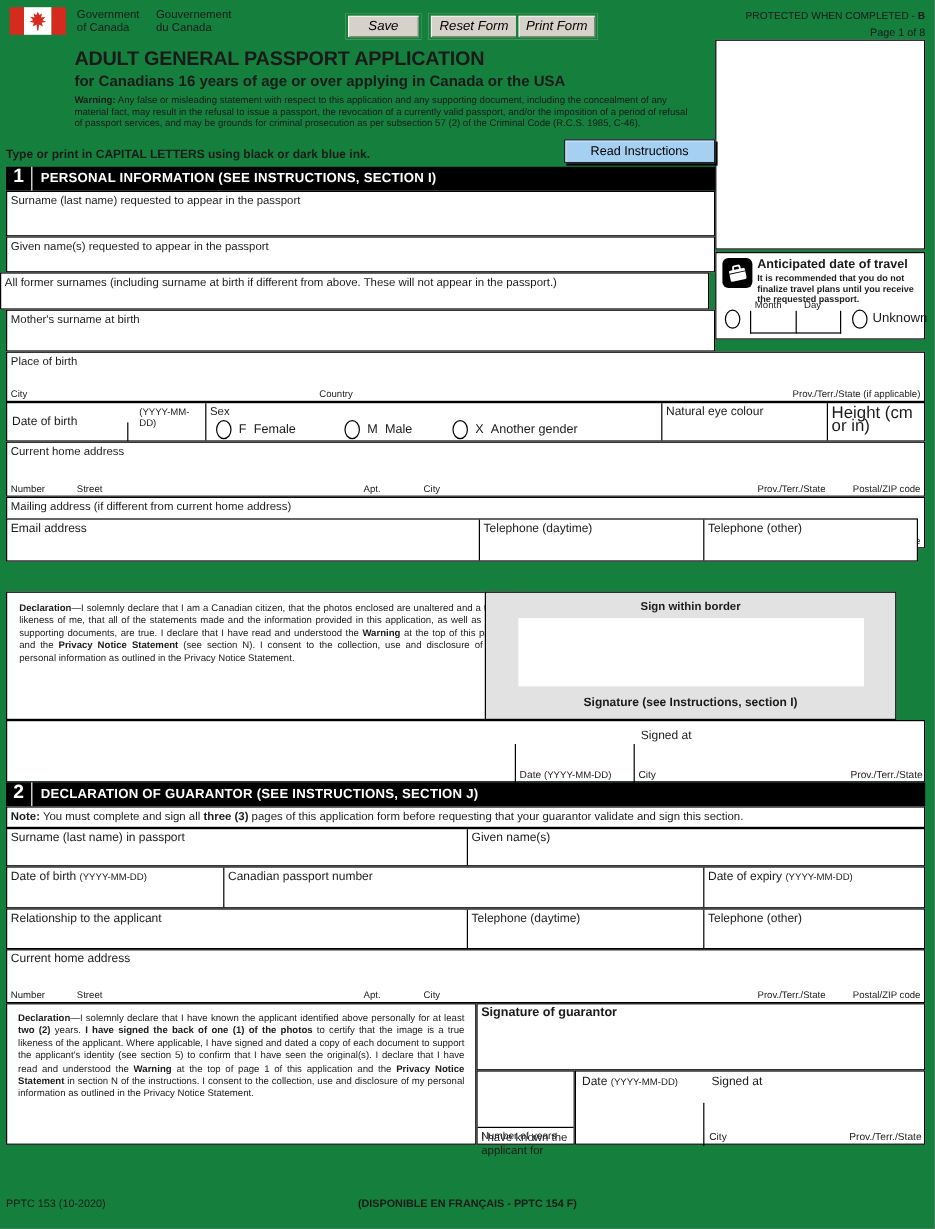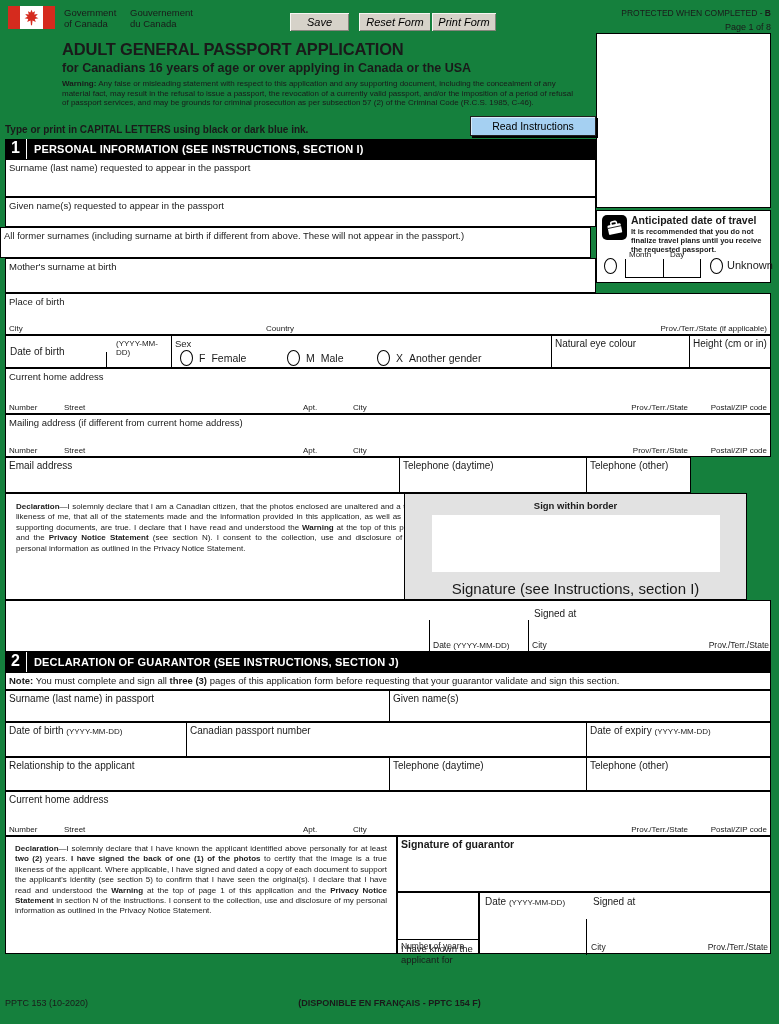--- a/index.html
+++ b/index.html
@@ -130,21 +130,21 @@
       <span class="abs" style="left:205px;top:14px;display:flex;align-items:center;gap:6px;">
         <span class="radio"></span>
         <span style="font-size:10.5px;">X</span>
         <span style="font-size:10.5px;">Another gender</span>
       </span>
     </div>
     <div class="abs" style="left:545px;top:0;width:138px;height:100%;border-left:1px solid #000;">
       <span class="lbl" style="font-size:10px;">Natural eye colour</span>
     </div>
     <div class="abs" style="left:683px;top:0;width:83px;height:100%;border-left:1px solid #000;">
-      <span class="lbl" style="font-size:10px;">Height (cm or in)</span>
+      <span class="lbl" style="font-size:14px;">Height (cm or in)</span>
     </div>
   </div>
 
   <div class="c" style="left:5px;top:368px;width:766px;height:46px;">
     <span class="lbl">Current home address</span>
     <span class="sub" style="left:3px;">Number</span>
     <span class="sub" style="left:58px;">Street</span>
     <span class="sub" style="left:297px;">Apt.</span>
     <span class="sub" style="left:347px;">City</span>
     <span class="sub" style="right:82px;">Prov./Terr./State</span>
@@ -154,39 +154,39 @@
   <div class="c" style="left:5px;top:414px;width:766px;height:43px;">
     <span class="lbl">Mailing address (if different from current home address)</span>
     <span class="sub" style="left:3px;">Number</span>
     <span class="sub" style="left:58px;">Street</span>
     <span class="sub" style="left:297px;">Apt.</span>
     <span class="sub" style="left:347px;">City</span>
     <span class="sub" style="right:82px;">Prov/Terr./State</span>
     <span class="sub" style="right:3px;">Postal/ZIP code</span>
   </div>
 
-  <div class="c" style="left:5px;top:457px;width:686px;height:36px;">
+  <div class="c" style="left:5px;top:432px;width:760px;height:36px;">
     <div class="abs" style="left:0;top:0;width:393px;height:100%;">
       <span class="lbl" style="font-size:10px;">Email address</span>
     </div>
     <div class="abs" style="left:393px;top:0;width:187px;height:100%;border-left:1px solid #000;">
       <span class="lbl" style="font-size:10px;">Telephone (daytime)</span>
     </div>
     <div class="abs" style="left:580px;top:0;width:186px;height:100%;border-left:1px solid #000;">
       <span class="lbl" style="font-size:10px;">Telephone (other)</span>
     </div>
   </div>
 
   <div class="c" style="left:5px;top:493px;width:423px;height:107px;">
     <div class="para" style="padding:8px 10px;"><span style="font-weight: bold;">Declaration</span><span>—I solemnly declare that I am a Canadian citizen, that the photos enclosed are unaltered and a true likeness of me, that all of the statements made and the information provided in this application, as well as any supporting documents, are true. I declare that I have read and understood the </span><span style="font-weight: bold;">Warning</span><span> at the top of this page and the </span><span style="font-weight: bold;">Privacy Notice Statement</span><span> (see section N). I consent to the collection, use and disclosure of my personal information as outlined in the Privacy Notice Statement.</span></div>
   </div>
   <div class="c" style="left:404px;top:493px;width:343px;height:107px;background:var(--sig-gray,#e2e2e2);padding-left:48px;">
     <div class="abs" style="left:0;top:6px;width:100%;text-align:center;font-size:9.5px;font-weight:bold;">Sign within border</div>
     <div class="abs" style="left:27px;top:21px;width:288px;height:57px;background:#fff;"></div>
-    <div class="abs" style="left:0;top:86px;width:100%;text-align:center;font-size:15px;font-weight:normal;">Signature (see Instructions, section I)</div>
+    <div class="abs" style="left:0;top:86px;width:100%;text-align:center;font-size:10px;font-weight:bold;">Signature (see Instructions, section I)</div>
   </div>
 
   <div class="c" style="left:5px;top:600px;width:766px;height:52px;">
     <span class="abs" style="left:528px;top:7px;font-size:10px;">Signed at</span>
     <span class="vline" style="left:423px;top:19px;height:33px;"></span>
     <span class="vline" style="left:522px;top:19px;height:33px;"></span>
     <div class="abs" style="left:423px;top:0;width:99px;height:100%;">
       <span class="sub" style="left:4px;font-size:8.5px;"><span>Date</span> <span class="fmt">(YYYY-MM-DD)</span></span>
     </div>
     <div class="abs" style="left:522px;top:0;width:244px;height:100%;">

